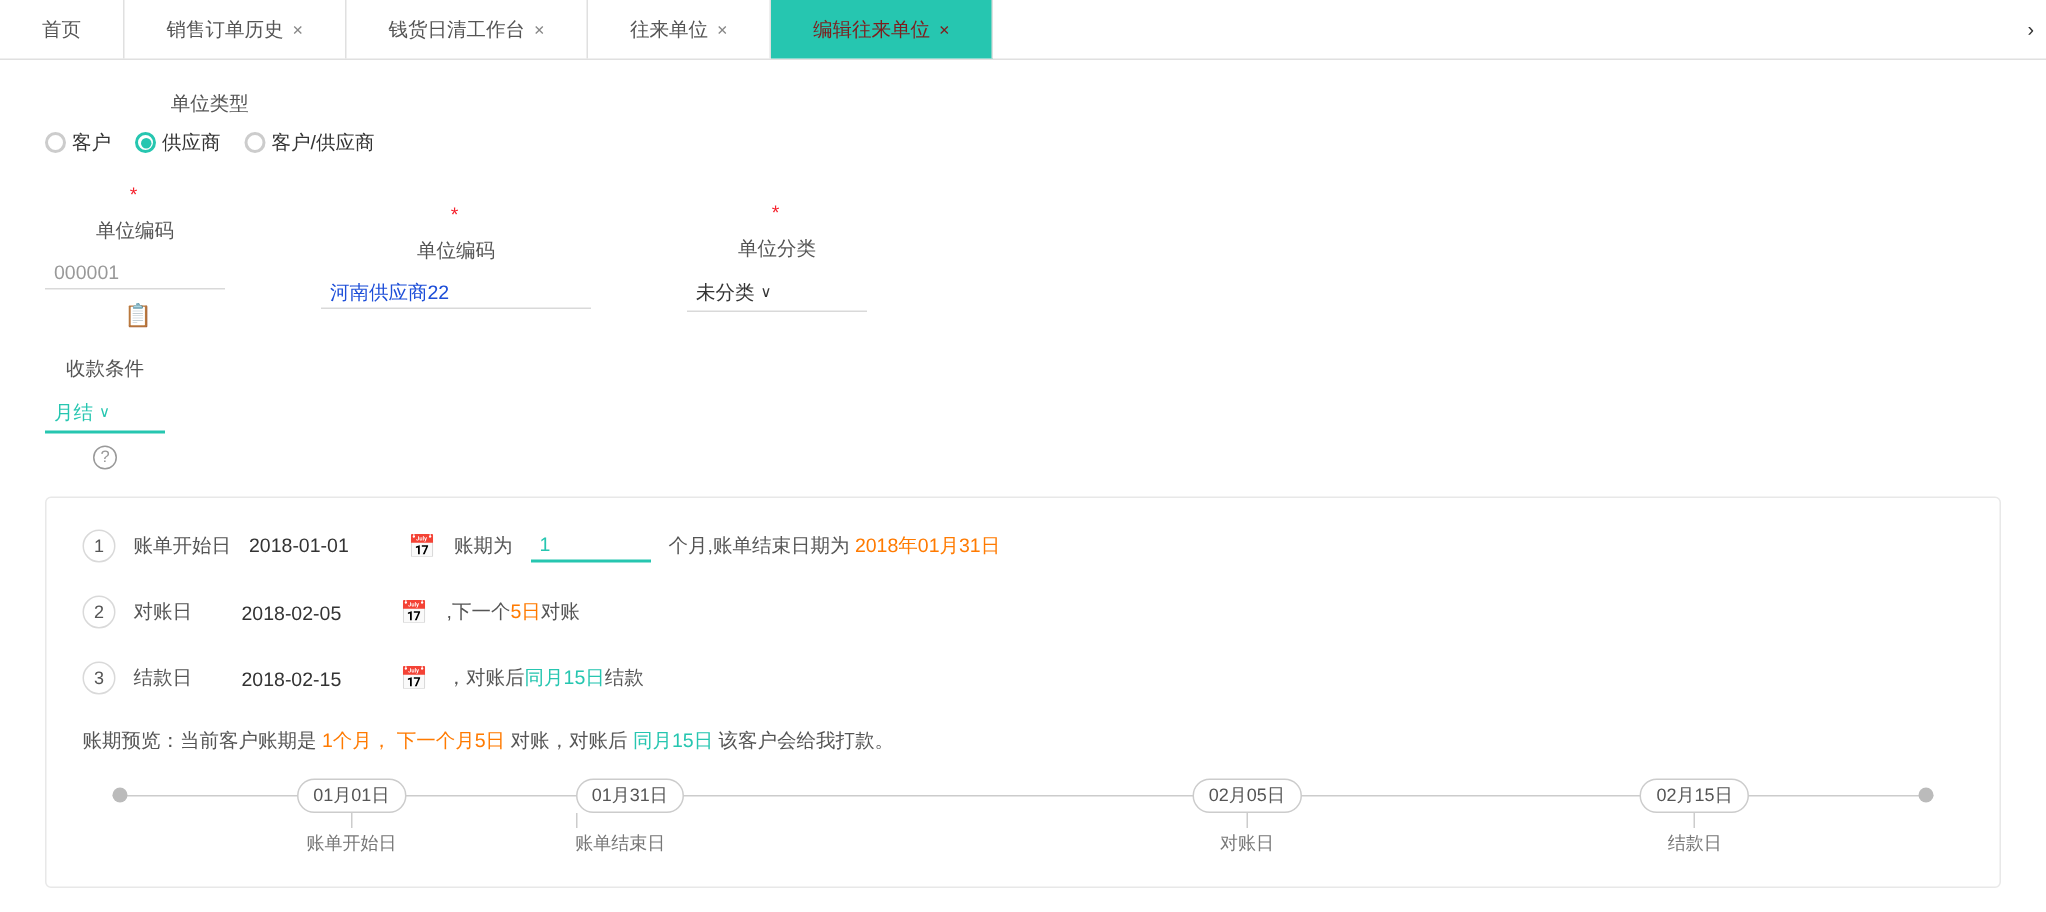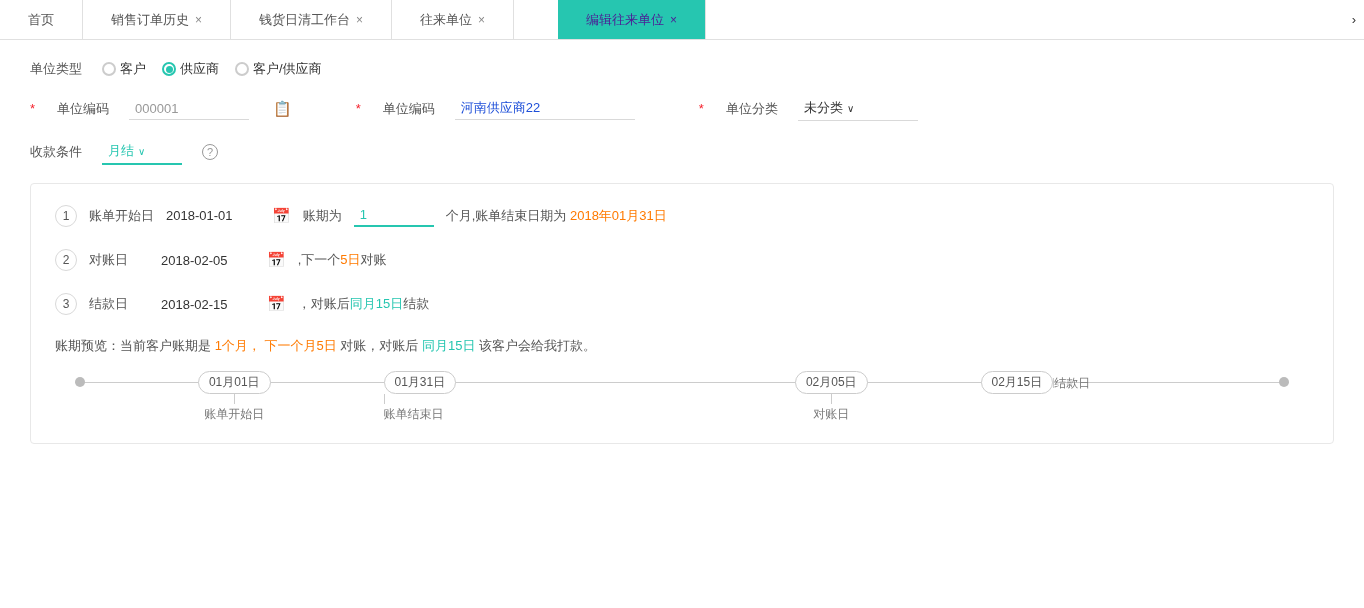--- a/index.html
+++ b/index.html
@@ -20,22 +20,21 @@
       cursor: pointer;
       border-right: 1px solid #e0e0e0;
       font-size: 13px;
       color: #555;
       white-space: nowrap;
       gap: 6px;
       position: relative;
     }
     .tab.active {
       background: #26c6b0;
-      color: #4c1d95;
-      margin-left: 44px;
+      color: #7f1d1d;
     }
     .tab .close-btn {
       font-size: 12px;
       color: inherit;
       opacity: 0.7;
       cursor: pointer;
     }
     .tab.active .close-btn { opacity: 1; }
     .tab-chevron {
       margin-left: auto;
@@ -55,21 +54,22 @@
     
     .form-row {
       display: flex;
       align-items: center;
       margin-bottom: 18px;
       gap: 24px;
     }
     .form-field {
       display: flex;
       align-items: center;
-      gap: 20px;
+      gap: 8px;
+      flex-direction: column;
     }
     .form-field label {
       white-space: nowrap;
       color: #555;
     }
     .required-star { color: #f5222d; margin-right: 2px; }
 
     
     .radio-group {
       display: flex;
@@ -383,21 +383,21 @@
             <div style="width:1px;height:10px;background:#ccc;"></div>
             <div style="font-size:12px;color:#777;margin-top:2px;">账单结束日</div>
           </div>
           <div style="display:flex;flex-direction:column;align-items:center;flex:1;">
             <div style="border:1px solid #ccc;border-radius:20px;padding:2px 10px;font-size:12px;color:#555;background:#fff;white-space:nowrap;text-align:center;">
               <span>02月05日</span>
             </div>
             <div style="width:1px;height:10px;background:#ccc;"></div>
             <div style="font-size:12px;color:#777;margin-top:2px;">对账日</div>
           </div>
-          <div style="display:flex;flex-direction:row;align-items:center;flex:1;">
+          <div style="display:flex;flex-direction:column;align-items:center;flex:1;">
             <div style="border:1px solid #ccc;border-radius:20px;padding:2px 10px;font-size:12px;color:#555;background:#fff;white-space:nowrap;">
               <span>02月15日</span>
             </div>
             <div style="width:1px;height:10px;background:#ccc;"></div>
             <div style="font-size:12px;color:#777;margin-top:2px;">结款日</div>
           </div>
         </div>
 
         <div style="display:flex;flex-direction:column;align-items:center;position:relative;z-index:1;flex-shrink:0;margin-top:6px;">
           <div style="width:10px;height:10px;border-radius:50%;background:#bbb;"></div>

